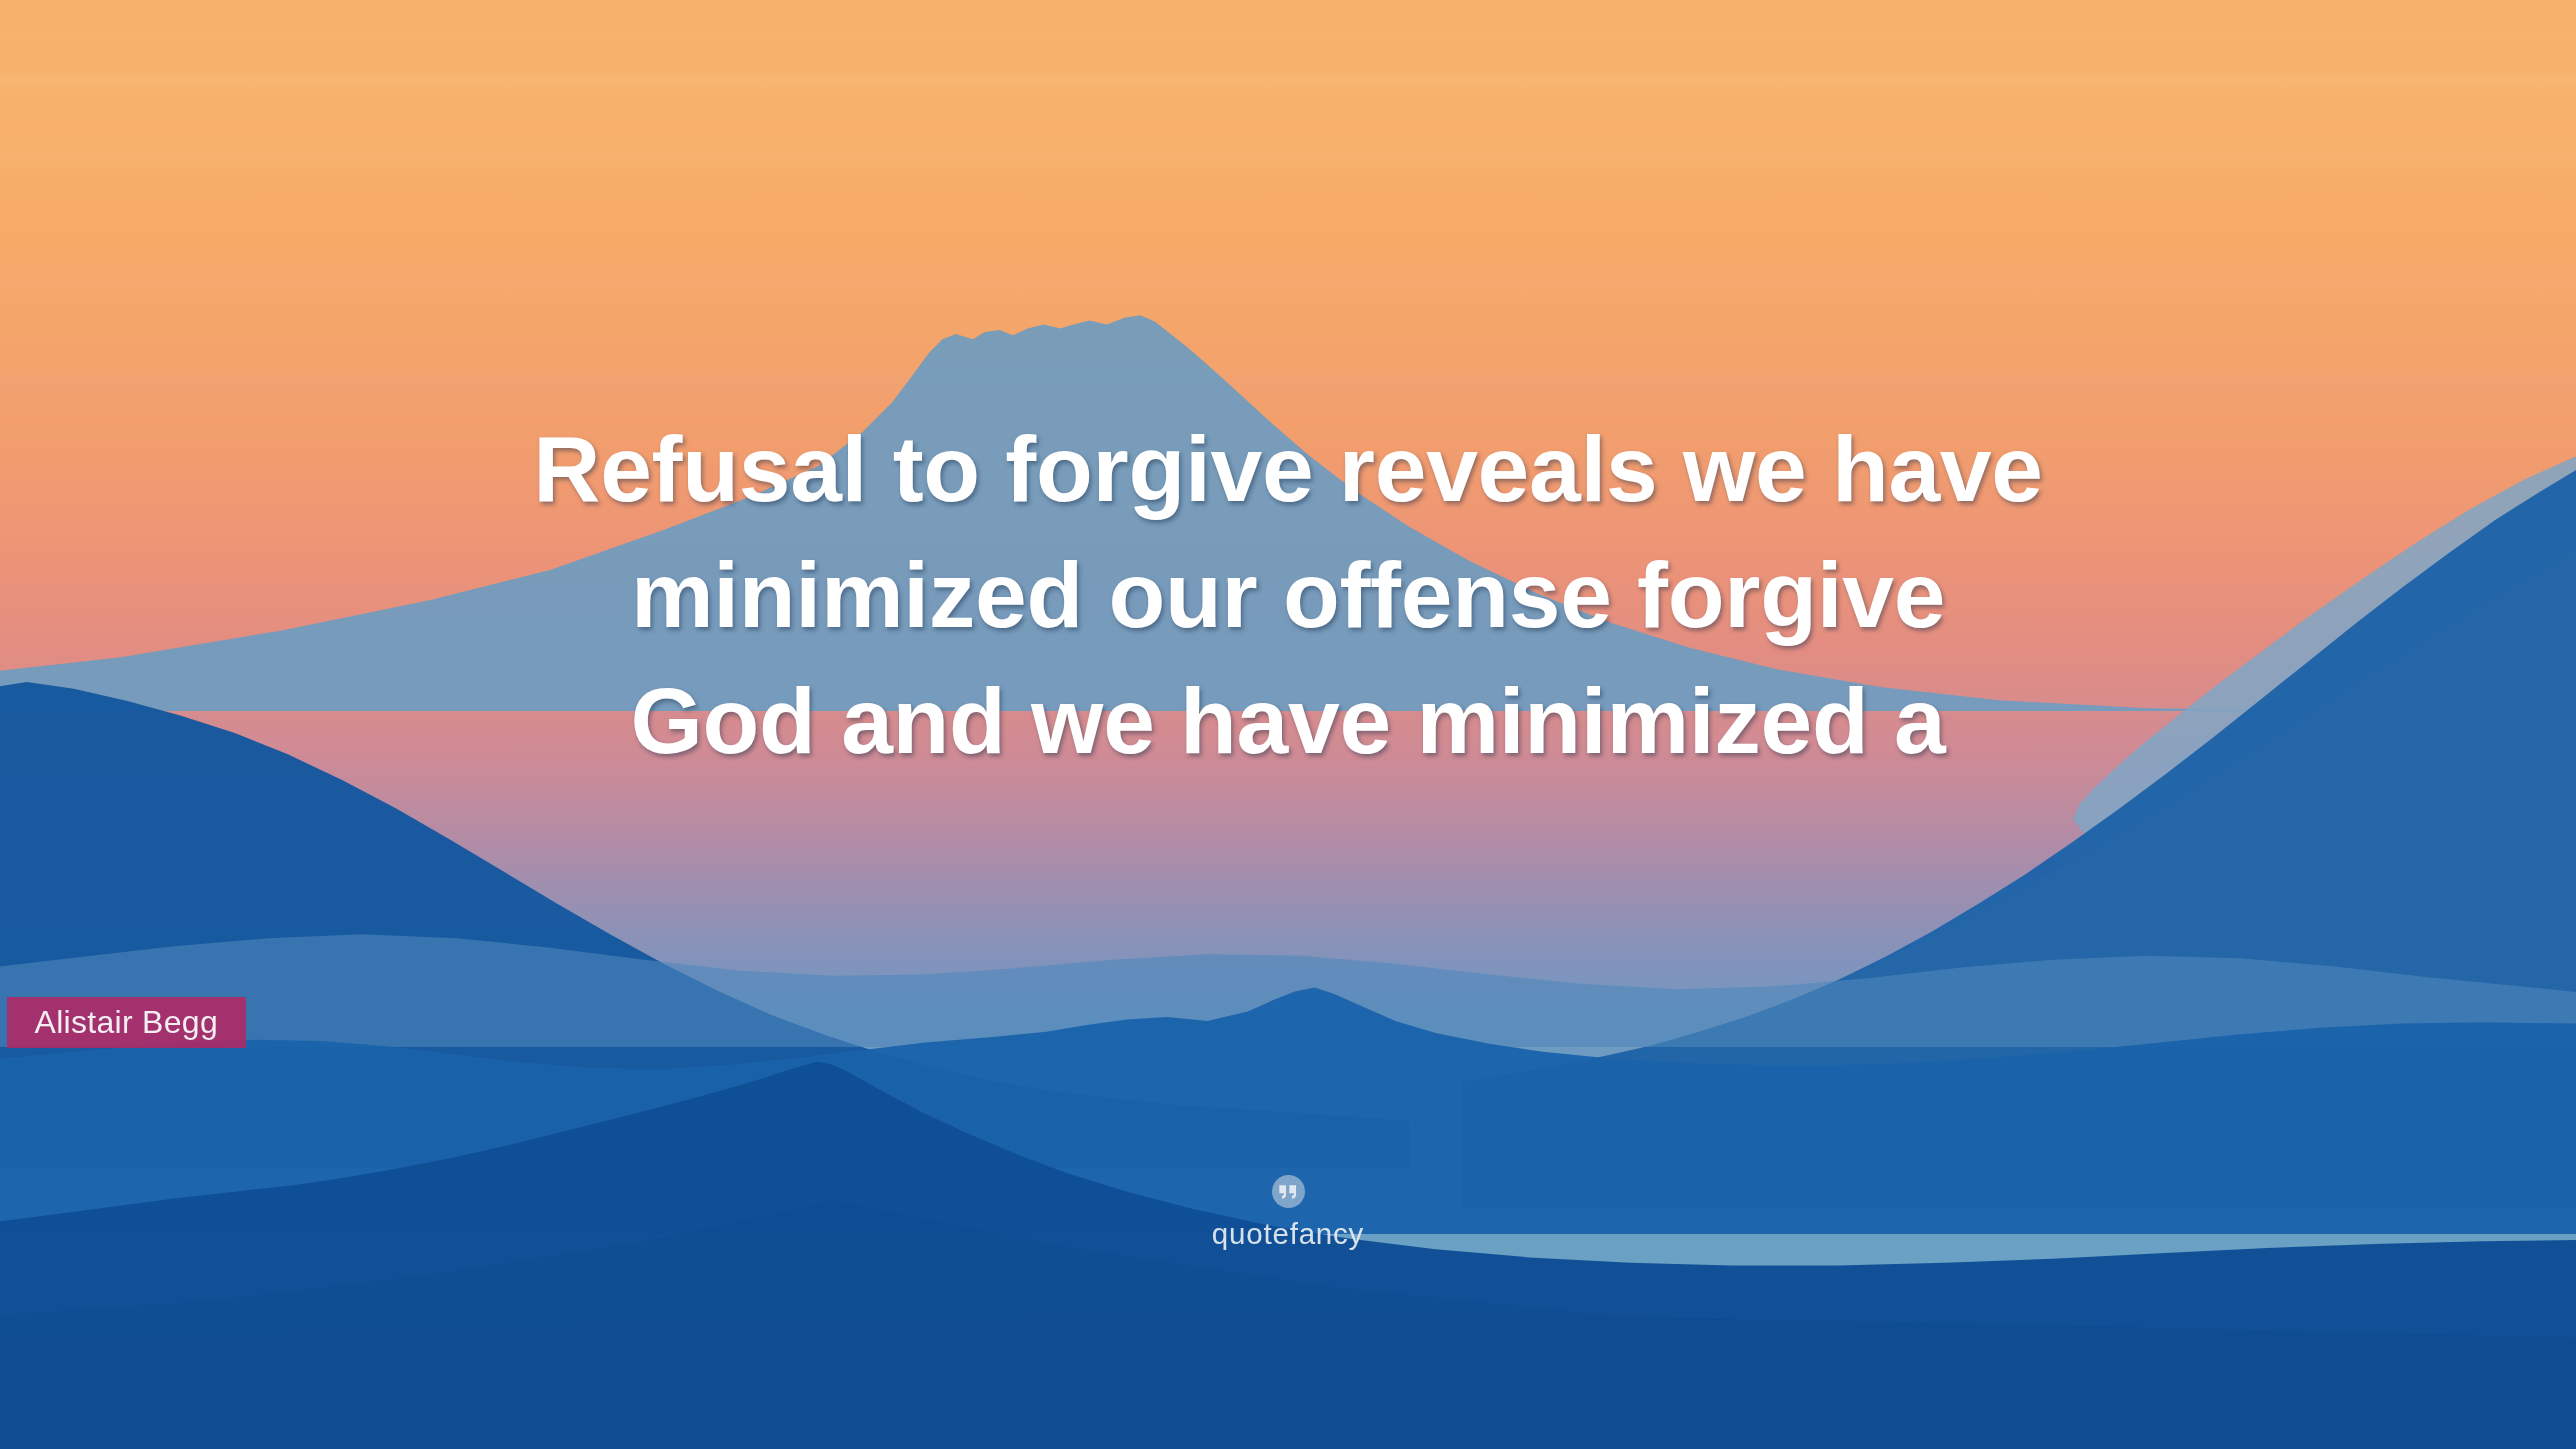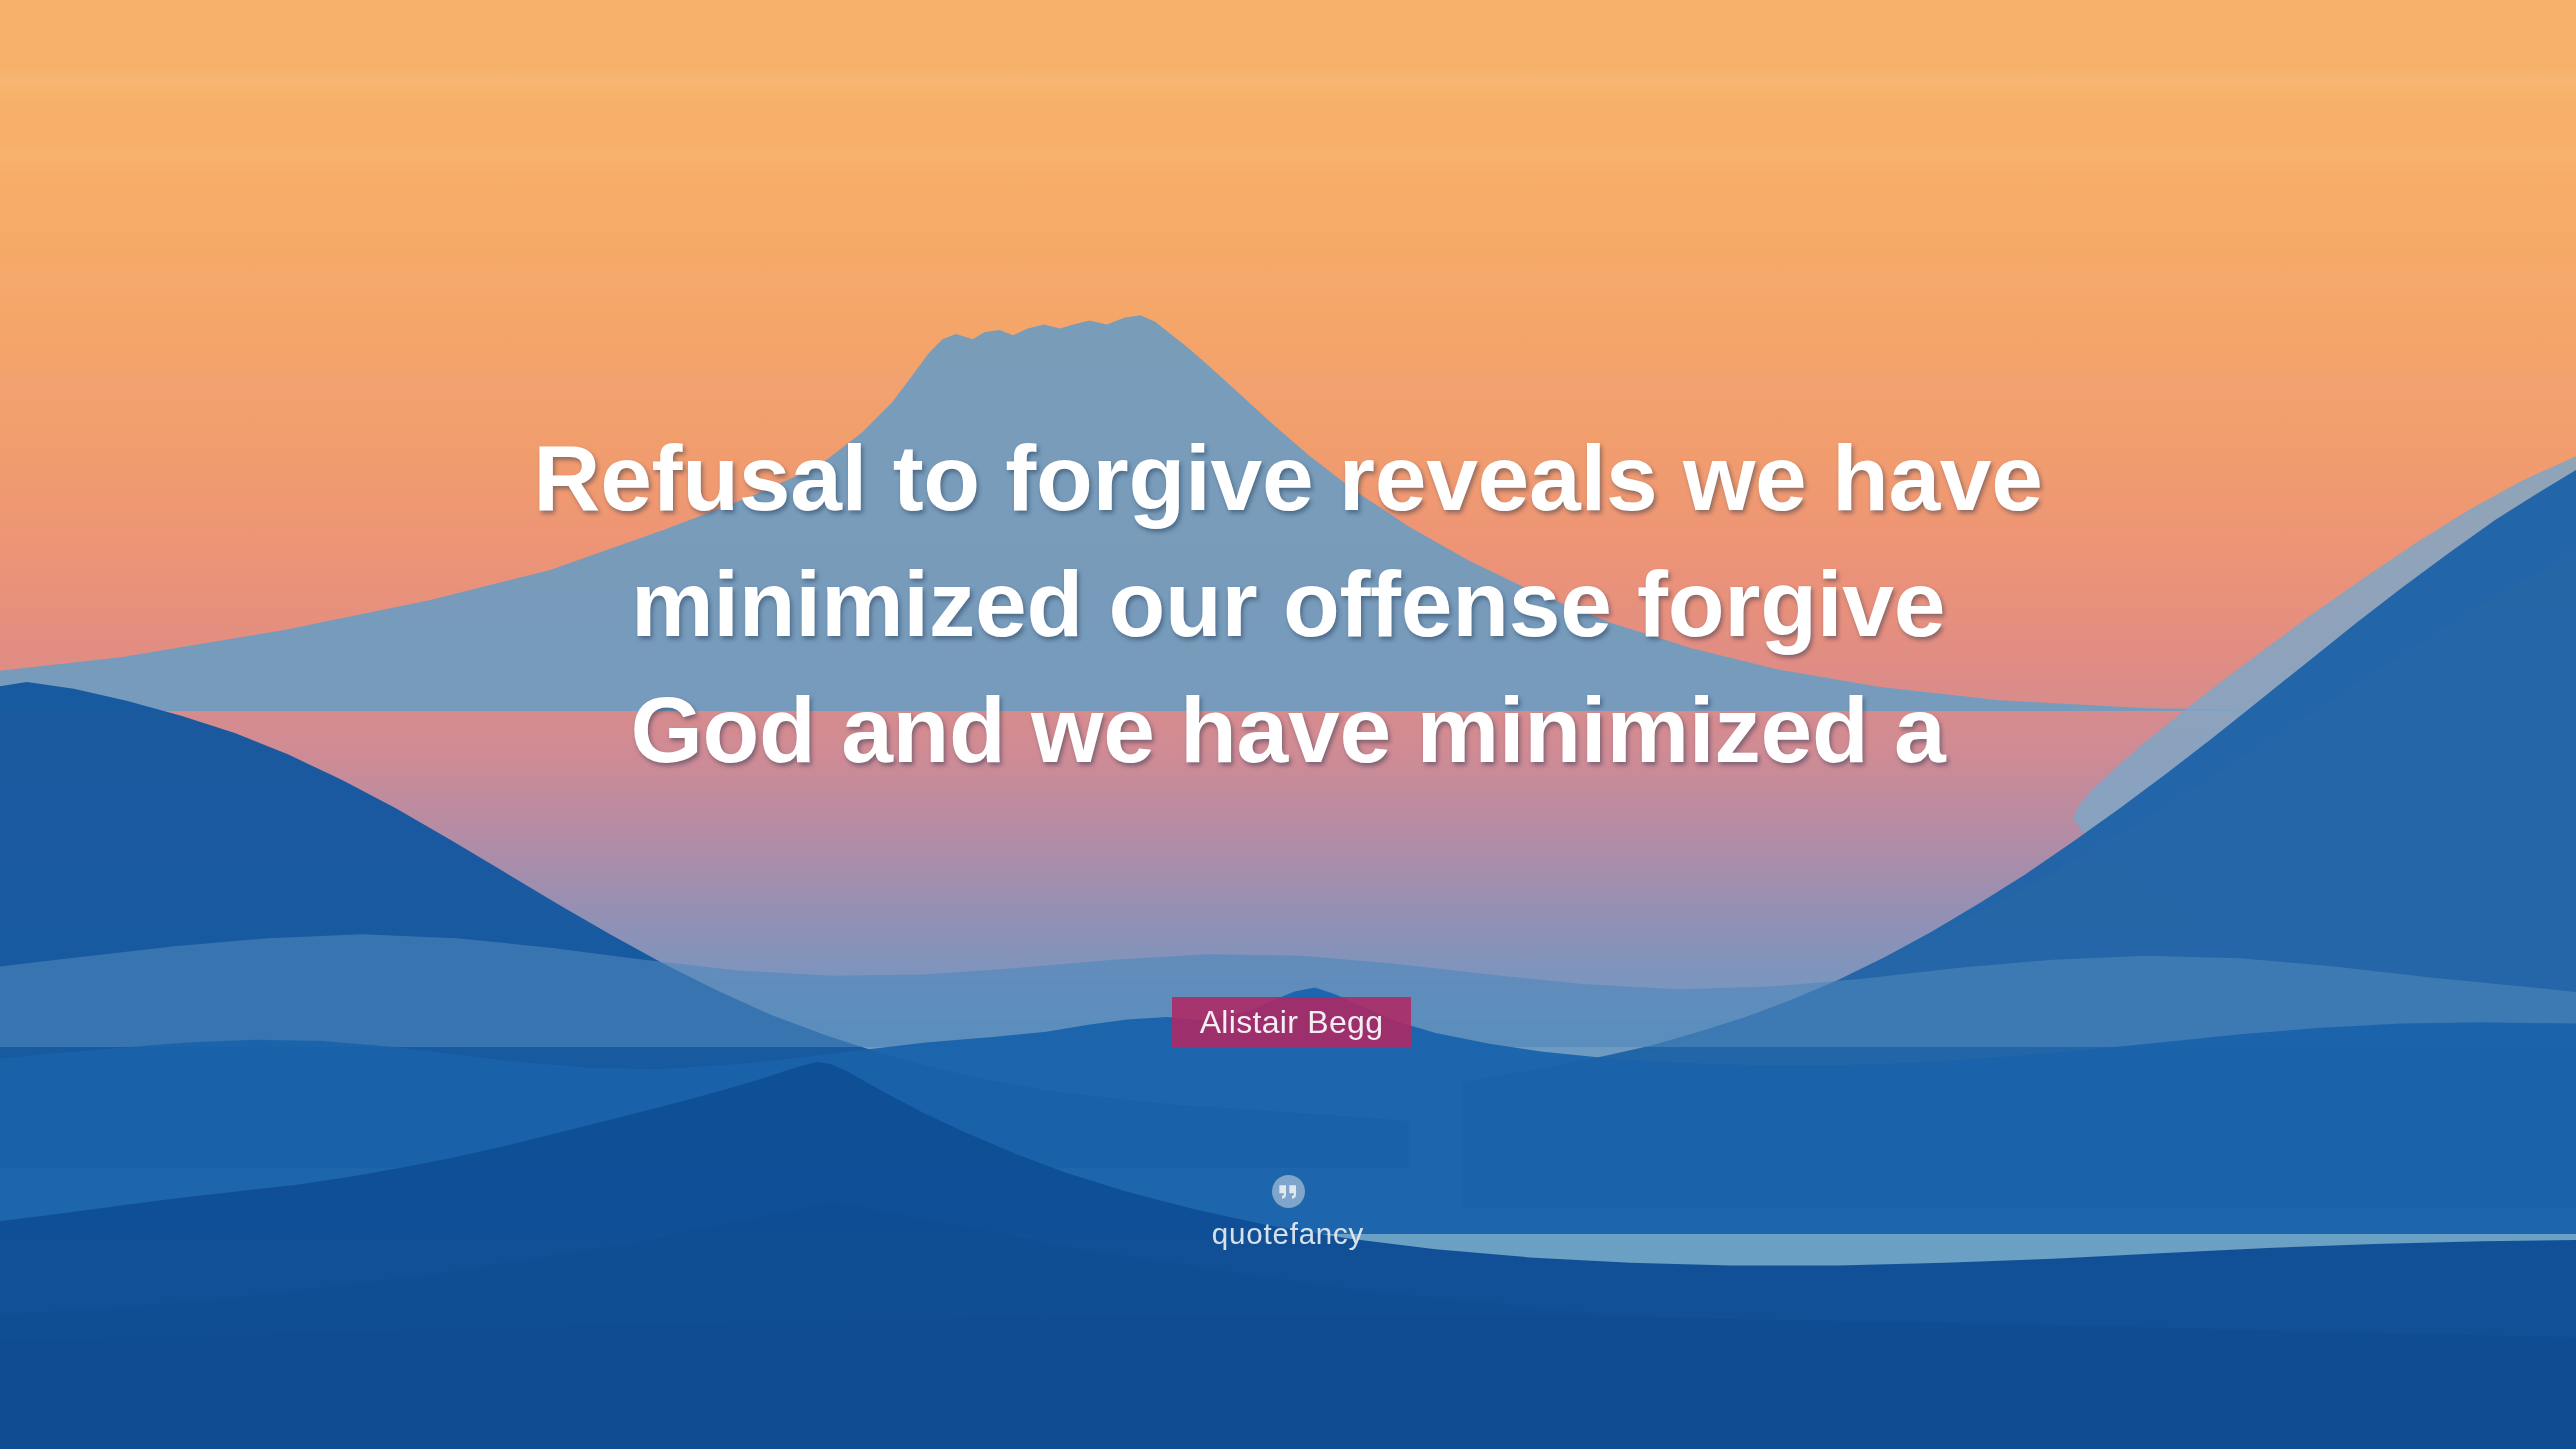--- a/index.html
+++ b/index.html
@@ -73,38 +73,38 @@
   
   .quote-wrap {
     position: absolute;
     left: 0;
     right: 0;
     top: 402px;
     text-align: center;
     z-index: 40;
   }
   .quote-text {
-    margin: 13px;
+    margin: 4px;
     color: #ffffff;
     font-family: "Liberation Sans", sans-serif;
     font-weight: bold;
     font-size: 93px;
     line-height: 126px;
     letter-spacing: -0.3px;
     text-shadow: 2px 2.7px 4.7px rgba(20,40,70,0.42);
     padding: 0 228px;
   }
   .quote-line { display: block; white-space: nowrap; }
 
   
   .author-row {
     position: absolute;
     left: 7px; right: 0;
     top: 997px;
-    text-align: center;
+    text-align: left;
     z-index: 45;
   }
   .author-badge {
     display: inline-block;
     background: rgba(176, 40, 100, 0.88);
     color: #f4eef1;
     font-family: "Liberation Sans", sans-serif;
     font-size: 32px;
     font-weight: normal;
     letter-spacing: 0.3px;

